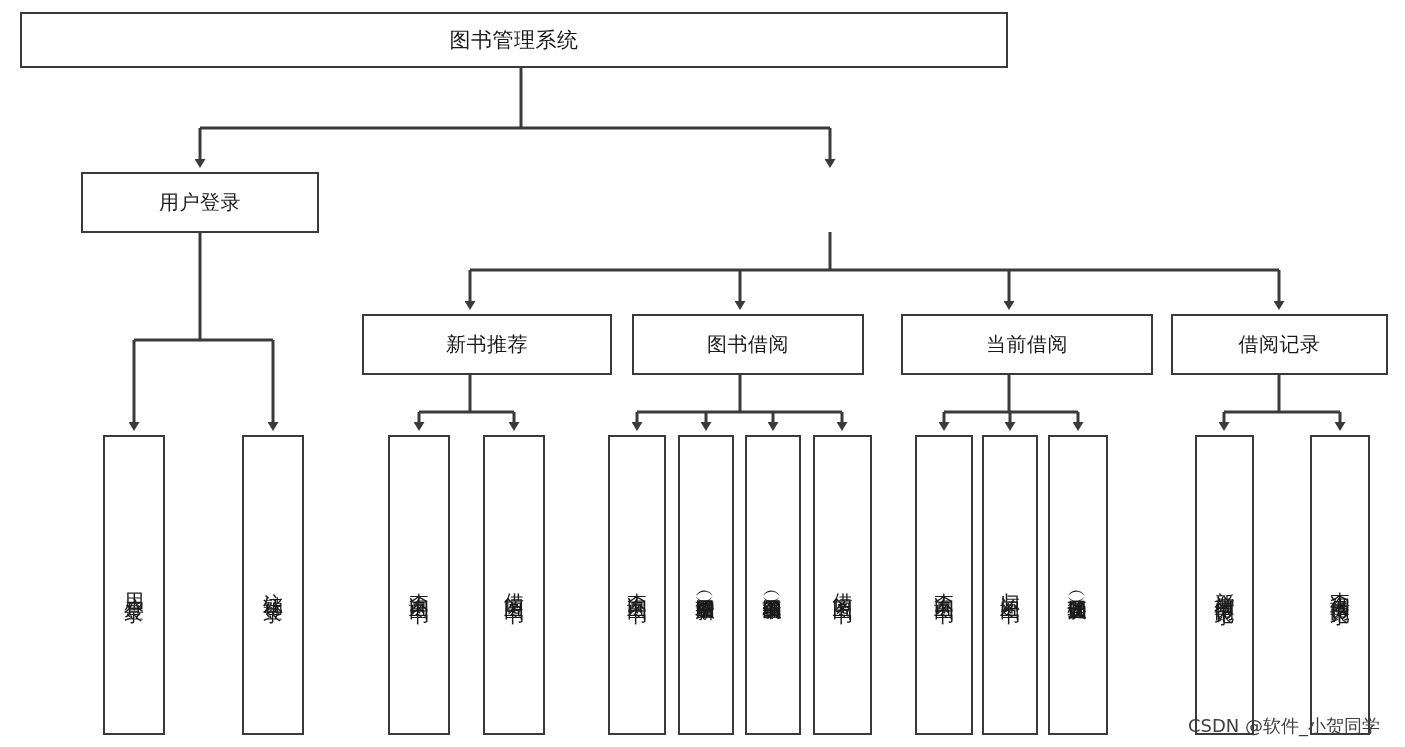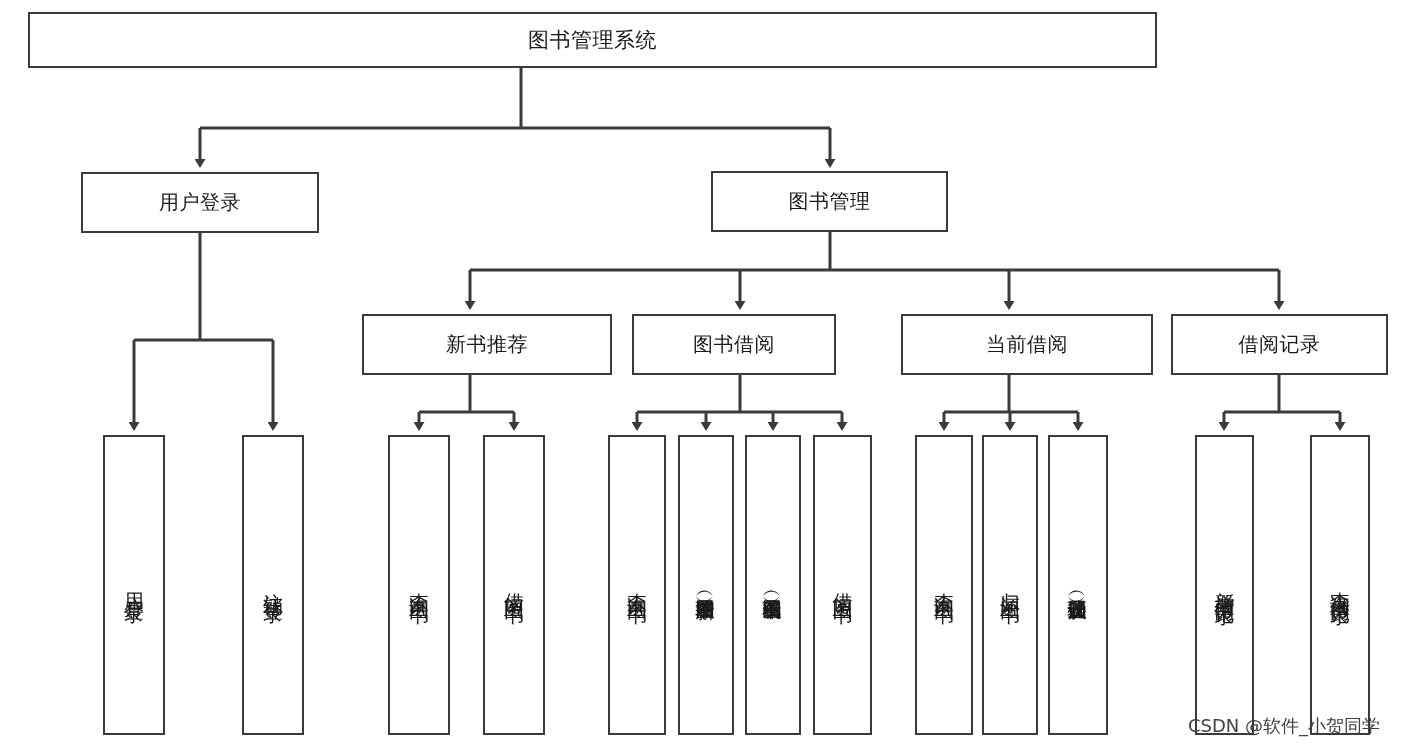--- a/index.html
+++ b/index.html
@@ -112,27 +112,26 @@
       <path d="M1010,412 L1010,423" marker-end="url(#arrow)"></path>
       <path d="M1078,412 L1078,423" marker-end="url(#arrow)"></path>
 
       <path d="M1279,375 L1279,412"></path>
       <path d="M1224,412 L1340,412"></path>
       <path d="M1224,412 L1224,423" marker-end="url(#arrow)"></path>
       <path d="M1340,412 L1340,423" marker-end="url(#arrow)"></path>
     </g>
   </svg>
 
-  <div class="node horiz root" style="left: 28px; top: 12px; width: 1129px; height: 56px;">图书管理系统</div>
+  <div class="node horiz root" style="left: 20px; top: 12px; width: 988px; height: 56px;">图书管理系统</div>
 
   <div class="node horiz" style="left: 81px; top: 172px; width: 238px; height: 61px;">用户登录</div>
-  <div class="node horiz" style="left: 711px; top: 171px; width: 237px; height: 61px;">图书管理</div>
 
   <div class="node horiz" style="left: 362px; top: 314px; width: 250px; height: 61px;">新书推荐</div>
-  <div class="node horiz" style="left: 632px; top: 314px; width: 204px; height: 61px;">图书借阅</div>
+  <div class="node horiz" style="left: 632px; top: 314px; width: 232px; height: 61px;">图书借阅</div>
   <div class="node horiz" style="left: 901px; top: 314px; width: 252px; height: 61px;">当前借阅</div>
   <div class="node horiz" style="left: 1171px; top: 314px; width: 217px; height: 61px;">借阅记录</div>
 
   <div id="leaf-host">
       <div class="node vert" style="left: 103px; top: 435px; width: 62px; height: 300px;">用户登录</div>
       <div class="node vert" style="left: 242px; top: 435px; width: 62px; height: 300px;">注销登录</div>
       <div class="node vert" style="left: 388px; top: 435px; width: 62px; height: 300px;">查询图书</div>
       <div class="node vert" style="left: 483px; top: 435px; width: 62px; height: 300px;">借阅图书</div>
       <div class="node vert" style="left: 608px; top: 435px; width: 58px; height: 300px;">查询图书</div>
       <div class="node vert tight" style="left: 678px; top: 435px; width: 56px; height: 300px; font-size: 19px; letter-spacing: 0px;">新增图书（管理员）</div>

